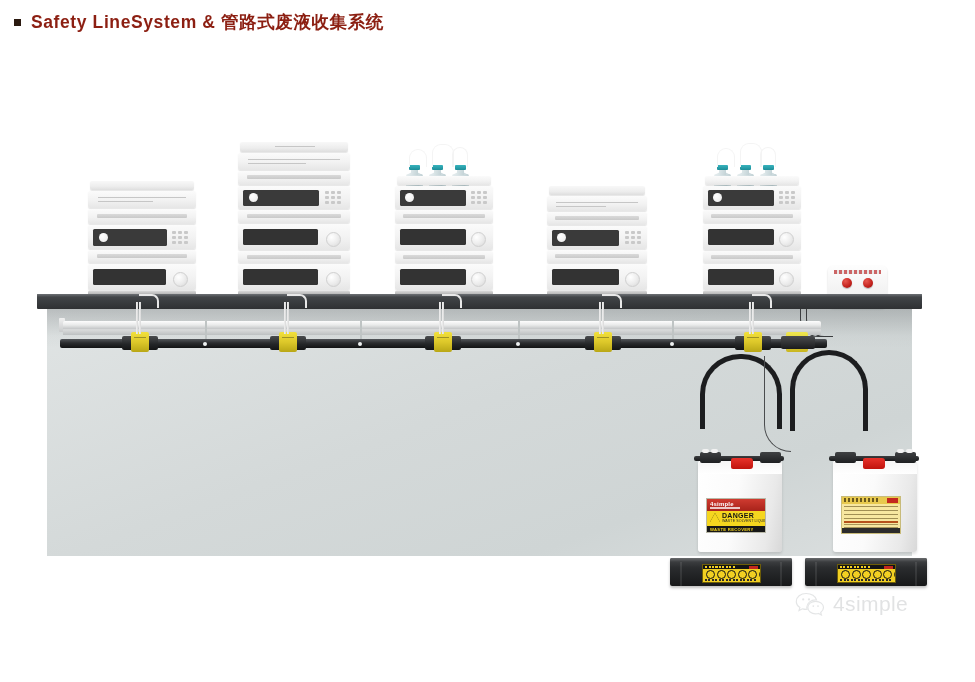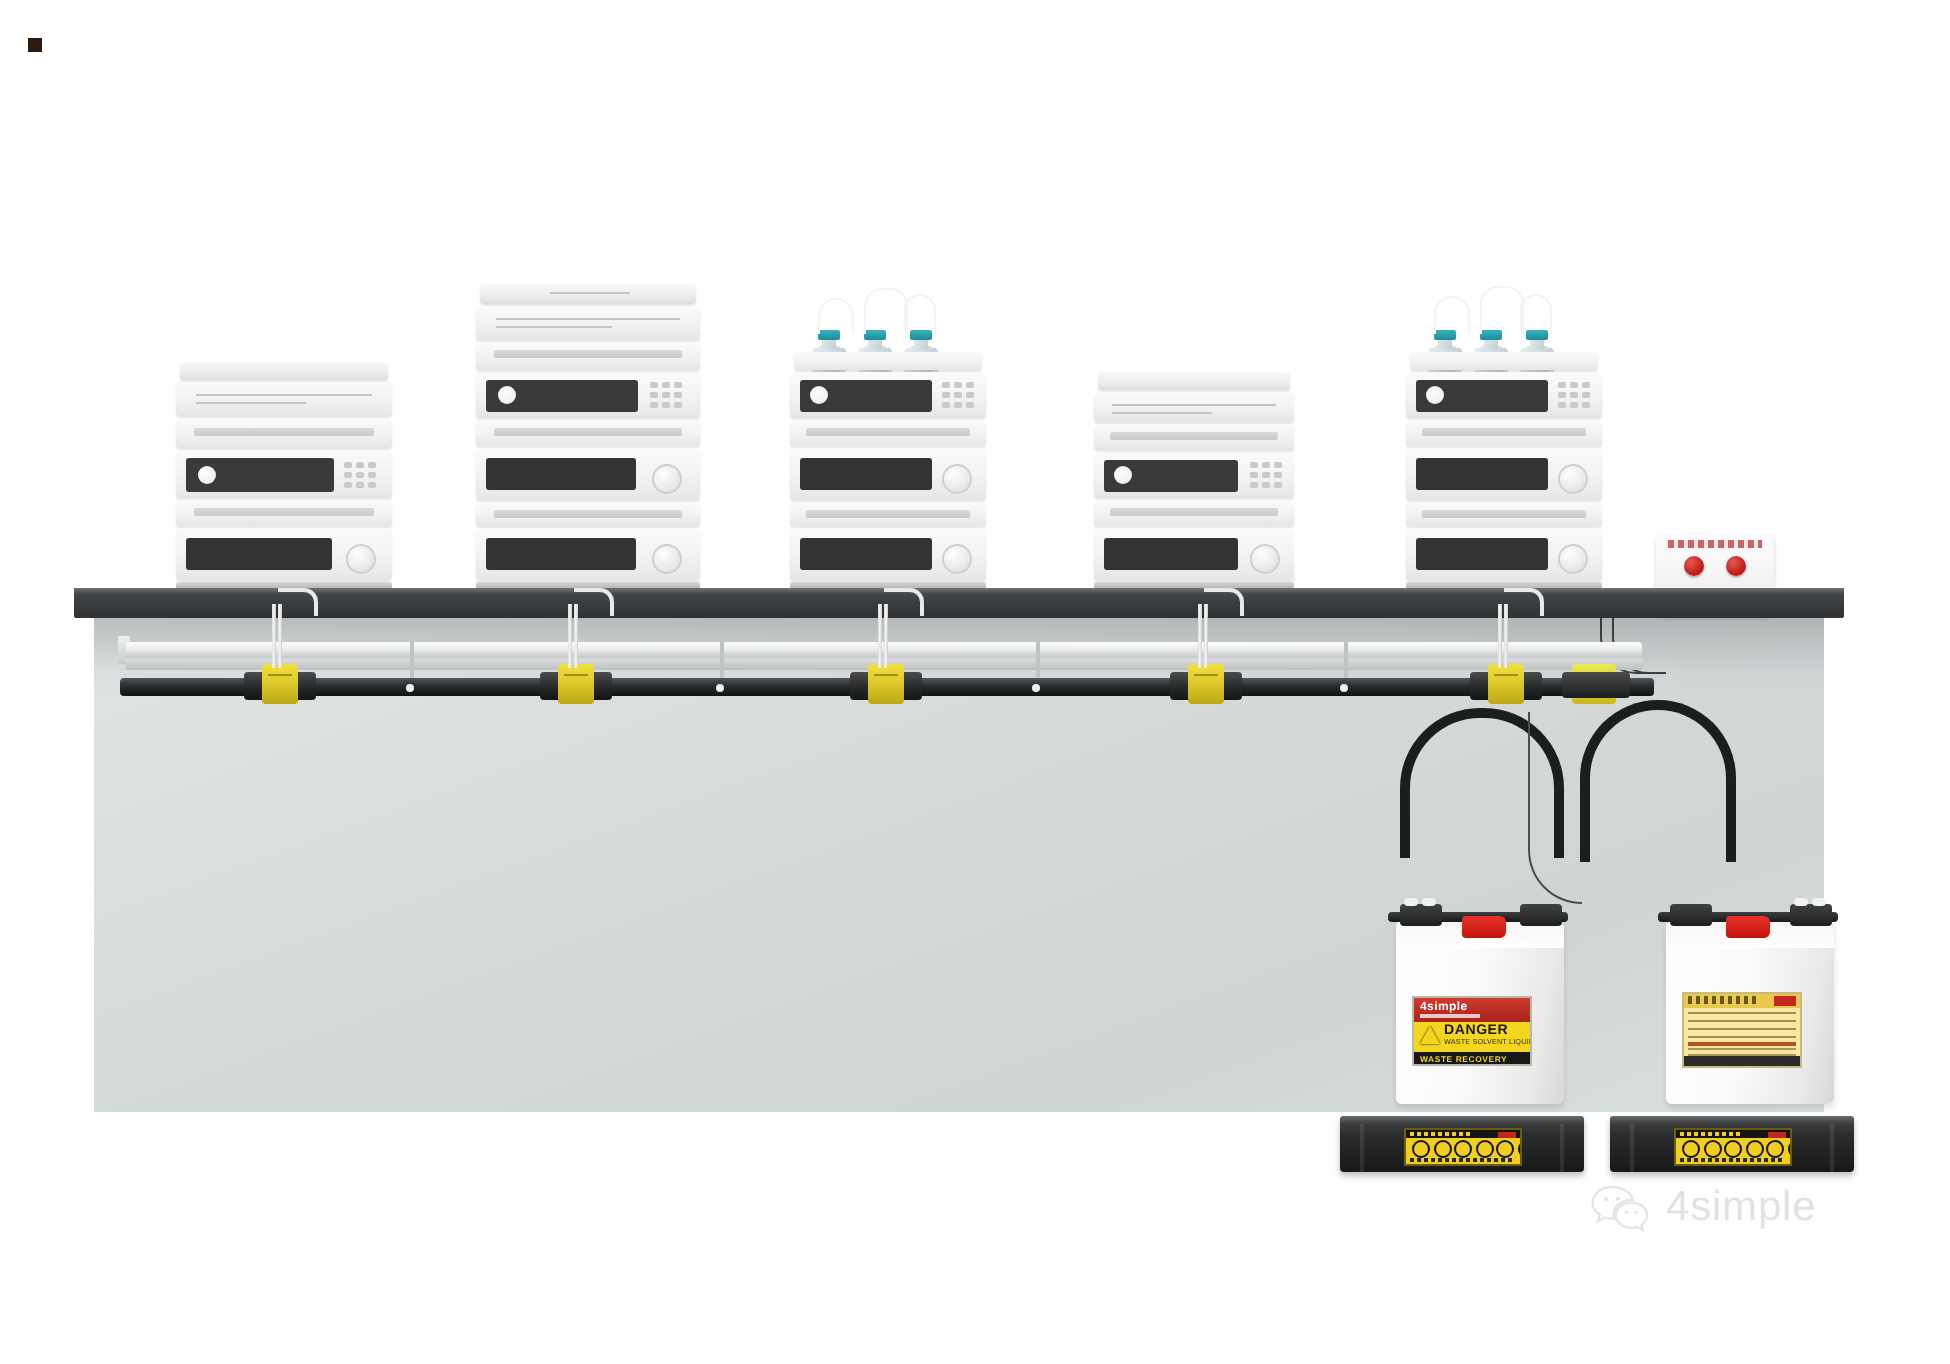--- a/index.html
+++ b/index.html
@@ -616,20 +616,21 @@
     color: #b9bcbe;
     font-family: "Liberation Sans", sans-serif;
     letter-spacing: 0.4px;
   }
 </style>
 </head>
 <body>
 
 <div id="title-bar">
   <div id="title-bullet"></div>
+  <div id="title-text">Safety LineSystem &amp; 管路式废液收集系统</div>
 </div>
 
 <div id="scene">
 
   <div class="wall"></div>
   <div class="wall-shadow"></div>
 
   <div class="instrument" style="left:88px; bottom:382px; width:108px;">
     <div class="inst-module thin" style="height:9px; width:104px; margin-left:2px;"></div>
     <div class="inst-module" style="height:17px; width:108px;">

